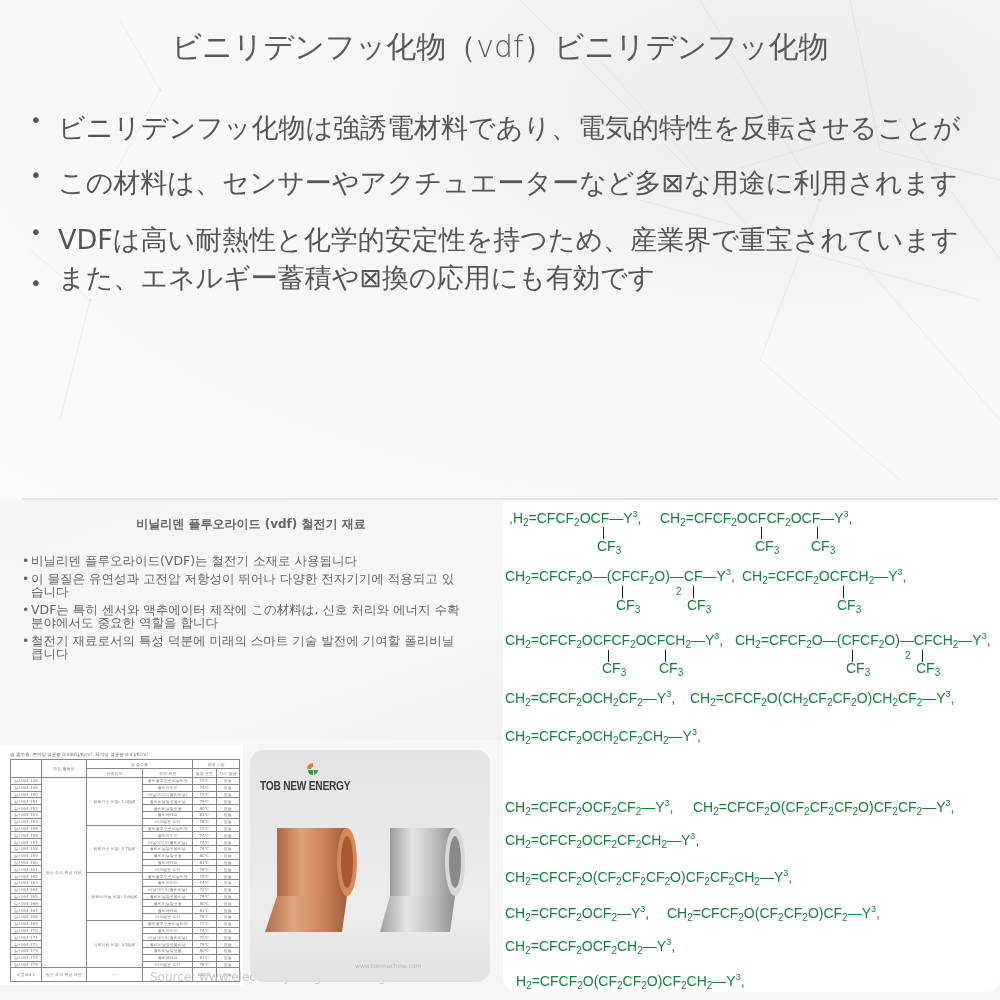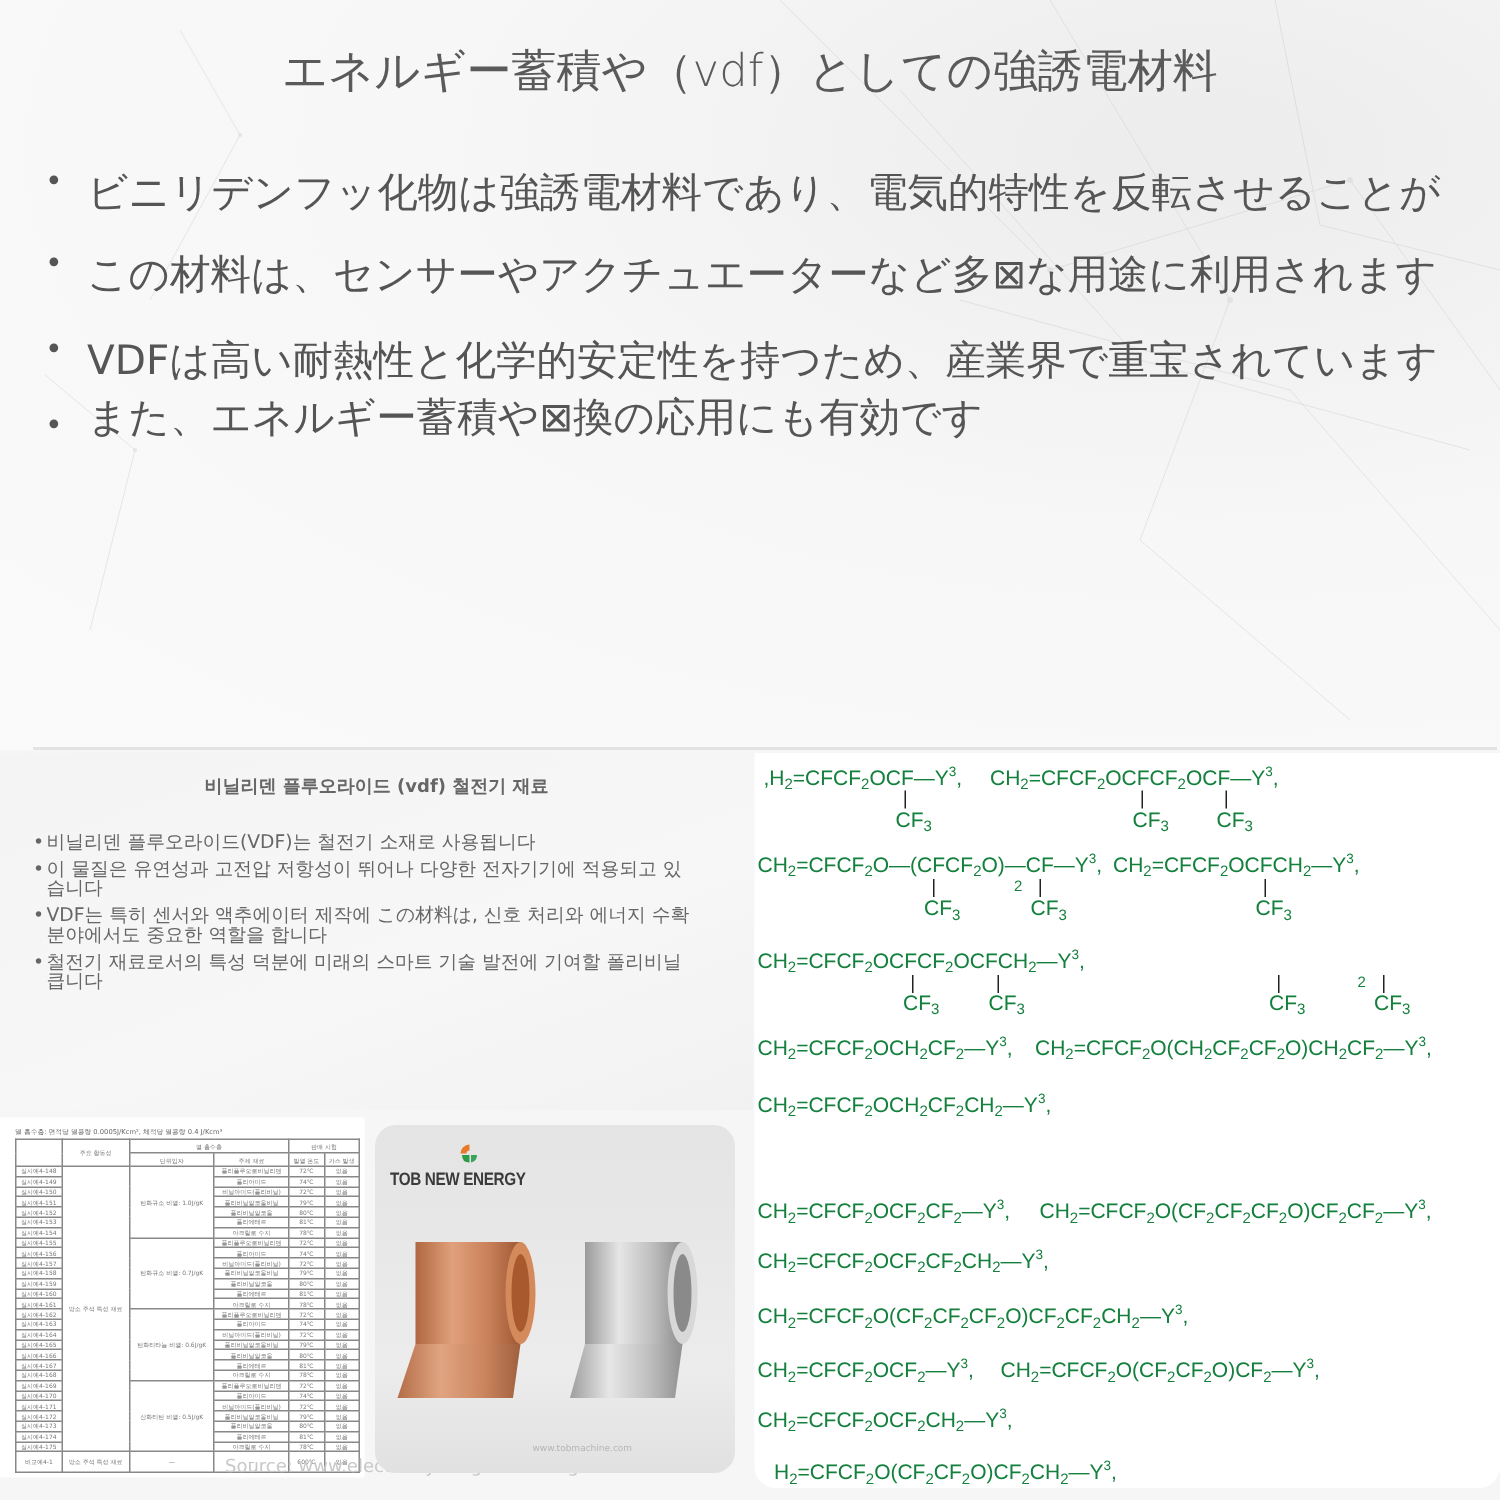--- a/index.html
+++ b/index.html
@@ -106,21 +106,21 @@
     <g fill="#c8c8c8">
       <circle cx="700" cy="180" r="2"></circle>
         <circle cx="900" cy="120" r="2"></circle>
       <circle cx="820" cy="200" r="2"></circle>
         <circle cx="760" cy="240" r="1.5"></circle>
       <circle cx="160" cy="90" r="1.5"></circle>
         <circle cx="90" cy="300" r="1.5"></circle>
     </g>
   </svg>
 
-  <h1 class="slide-title">エネルギー蓄積や（vdf）としての強誘電材料</h1>
+  <h1 class="slide-title">ビニリデンフッ化物（vdf）ビニリデンフッ化物</h1>
 
   <div class="bullets">
     <div class="bullet b1">
       <span class="dot">•</span>
       <span>ビニリデンフッ化物は強誘電材料であり、電気的特性を反転させることが</span>
     </div>
     <div class="bullet b2">
       <span class="dot">•</span>
       <span>この材料は、センサーやアクチュエーターなど多⊠な用途に利用されます</span>
     </div>
@@ -428,20 +428,21 @@
   <div class="f" style="left:239px;top:66px">CH<sub>2</sub>=CFCF<sub>2</sub>OCFCH<sub>2</sub>—Y<sup>3</sup>,</div>
   <div class="vbar" style="left:340px;top:84px"></div>
   <div class="branch" style="left:334px;top:95px">CF<sub>3</sub></div>
 
   <div class="f" style="left:2px;top:130px">CH<sub>2</sub>=CFCF<sub>2</sub>OCFCF<sub>2</sub>OCFCH<sub>2</sub>—Y<sup>3</sup>,</div>
   <div class="vbar" style="left:105px;top:148px"></div>
   <div class="branch" style="left:99px;top:158px">CF<sub>3</sub></div>
   <div class="vbar" style="left:162px;top:148px"></div>
   <div class="branch" style="left:156px;top:158px">CF<sub>3</sub></div>
 
+  <div class="f" style="left:232px;top:130px">CH<sub>2</sub>=CFCF<sub>2</sub>O—(CFCF<sub>2</sub>O)—CFCH<sub>2</sub>—Y<sup>3</sup>,</div>
   <div class="par-sub" style="left:402px;top:148px">2</div>
   <div class="vbar" style="left:349px;top:148px"></div>
   <div class="branch" style="left:343px;top:158px">CF<sub>3</sub></div>
   <div class="vbar" style="left:419px;top:148px"></div>
   <div class="branch" style="left:413px;top:158px">CF<sub>3</sub></div>
 
   <div class="f" style="left:2px;top:188px">CH<sub>2</sub>=CFCF<sub>2</sub>OCH<sub>2</sub>CF<sub>2</sub>—Y<sup>3</sup>,</div>
   <div class="f" style="left:187px;top:188px">CH<sub>2</sub>=CFCF<sub>2</sub>O(CH<sub>2</sub>CF<sub>2</sub>CF<sub>2</sub>O)CH<sub>2</sub>CF<sub>2</sub>—Y<sup>3</sup>,</div>
 
   <div class="f" style="left:2px;top:226px">CH<sub>2</sub>=CFCF<sub>2</sub>OCH<sub>2</sub>CF<sub>2</sub>CH<sub>2</sub>—Y<sup>3</sup>,</div>

